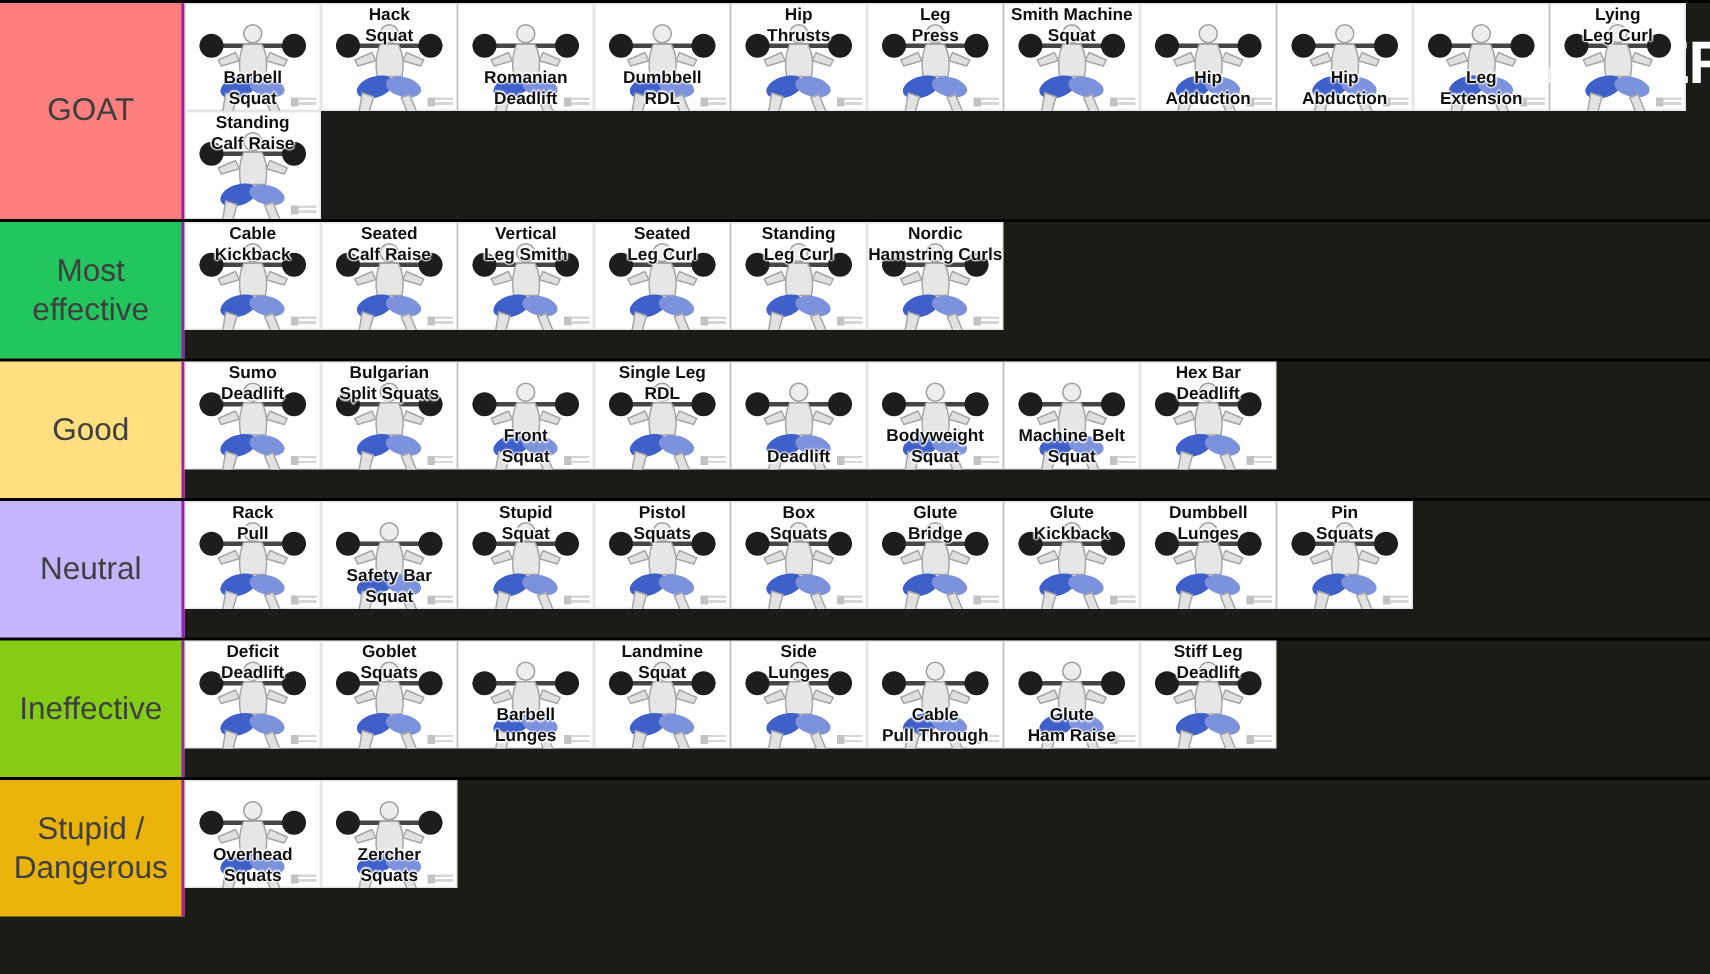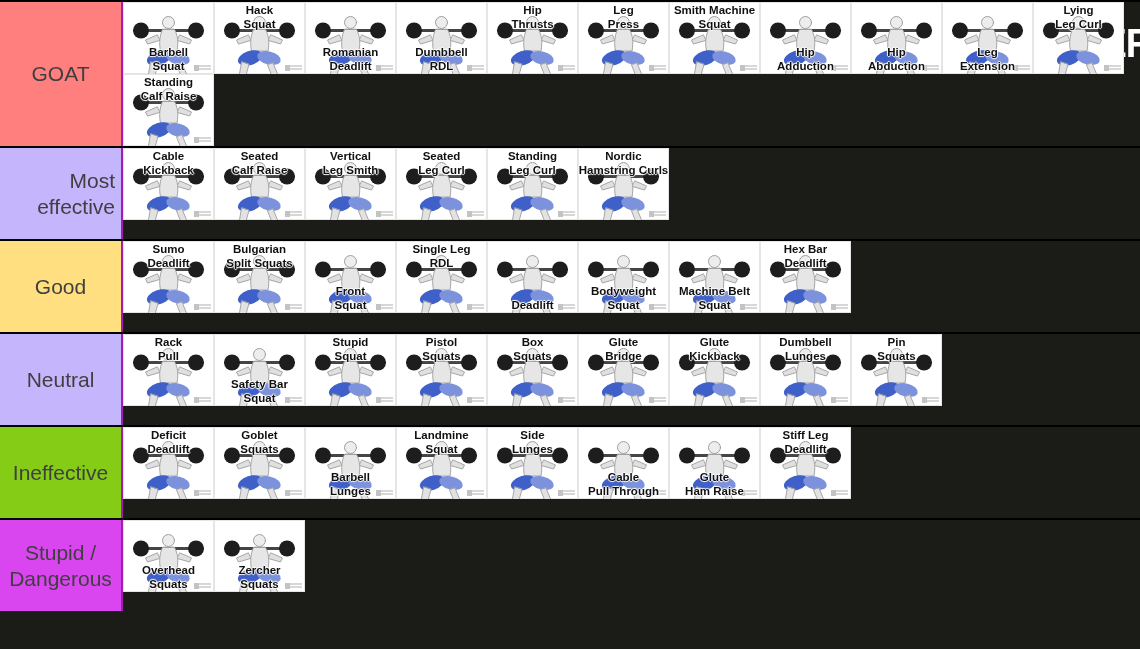--- a/index.html
+++ b/index.html
@@ -382,21 +382,21 @@
       <path d="M22.5 78.8 L32 78.8 M58.5 79.2 L67.5 79.2" stroke="#8f8f8f" fill="none"></path>
     </g>
   </svg>
 <span class="watermark"></span>
           <div class="tile-label top">Standing
 Calf Raise</div>
         </div>
       </div>
     </div>
     <div class="tier-row">
-      <div class="tier-label" style="background: #c4b5fd; text-align: right;">
+      <div class="tier-label" style="background: #22c55e;">
         <span>Most effective</span>
       </div>
       <div class="tier-items">
         <div class="tile">
   <svg viewBox="0 0 91 91" aria-hidden="true">
     <g stroke-linejoin="round" stroke-linecap="round">
       <rect x="10" y="27" width="71" height="3" rx="1.5" fill="#454545"></rect>
       <circle cx="18" cy="28.5" r="8" fill="#1d1d1d"></circle>
       <circle cx="73" cy="28.5" r="8" fill="#1d1d1d"></circle>
       <circle cx="45.5" cy="20.5" r="6" fill="#ededed" stroke="#9f9f9f"></circle>
@@ -1060,21 +1060,21 @@
       <path d="M22.5 78.8 L32 78.8 M58.5 79.2 L67.5 79.2" stroke="#8f8f8f" fill="none"></path>
     </g>
   </svg>
 <span class="watermark"></span>
           <div class="tile-label top">Stiff Leg
 Deadlift</div>
         </div>
       </div>
     </div>
     <div class="tier-row">
-      <div class="tier-label" style="background: #d946ef;">
+      <div class="tier-label" style="background: #eab308;">
         <span>Stupid / Dangerous</span>
       </div>
       <div class="tier-items">
         <div class="tile">
   <svg viewBox="0 0 91 91" aria-hidden="true">
     <g stroke-linejoin="round" stroke-linecap="round">
       <rect x="10" y="27" width="71" height="3" rx="1.5" fill="#454545"></rect>
       <circle cx="18" cy="28.5" r="8" fill="#1d1d1d"></circle>
       <circle cx="73" cy="28.5" r="8" fill="#1d1d1d"></circle>
       <circle cx="45.5" cy="20.5" r="6" fill="#ededed" stroke="#9f9f9f"></circle>

